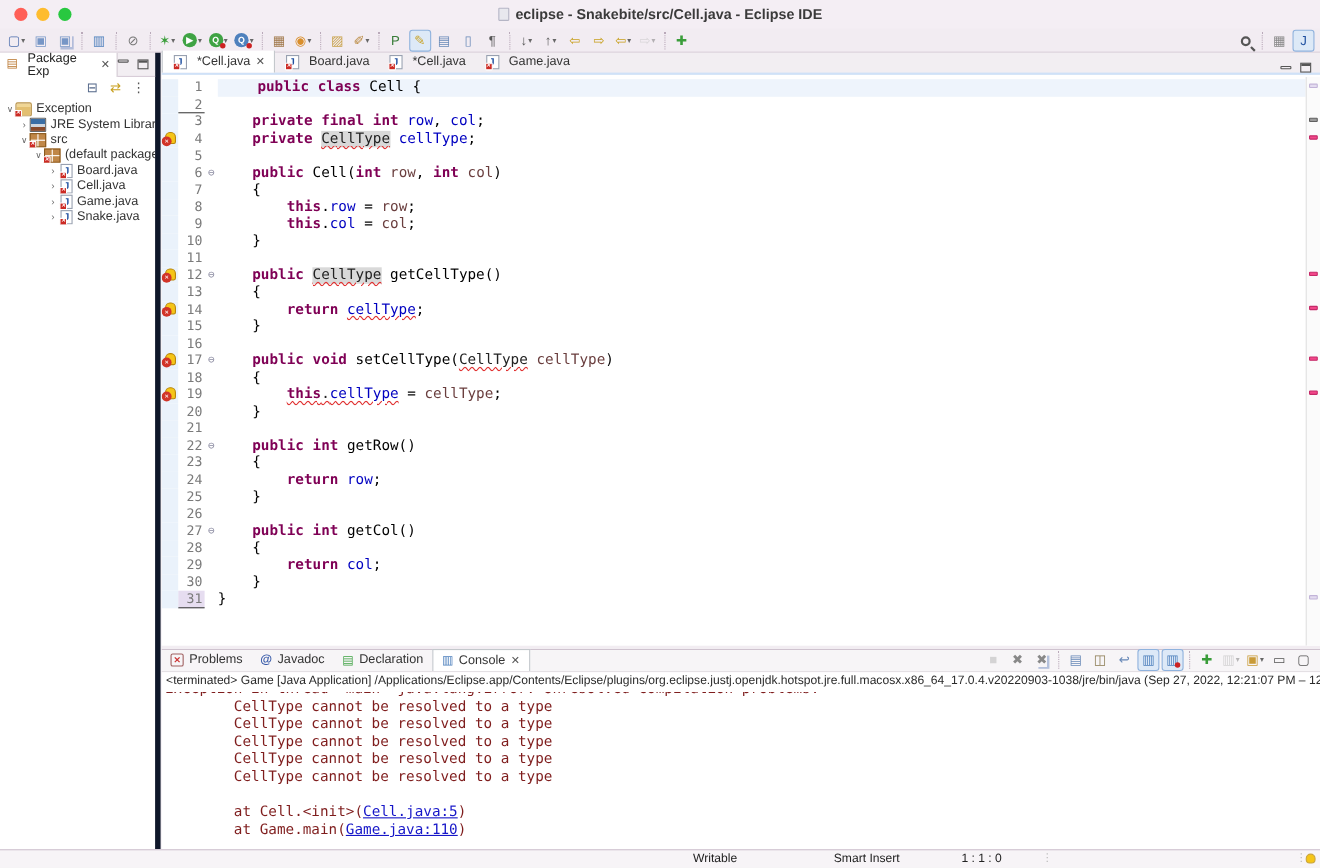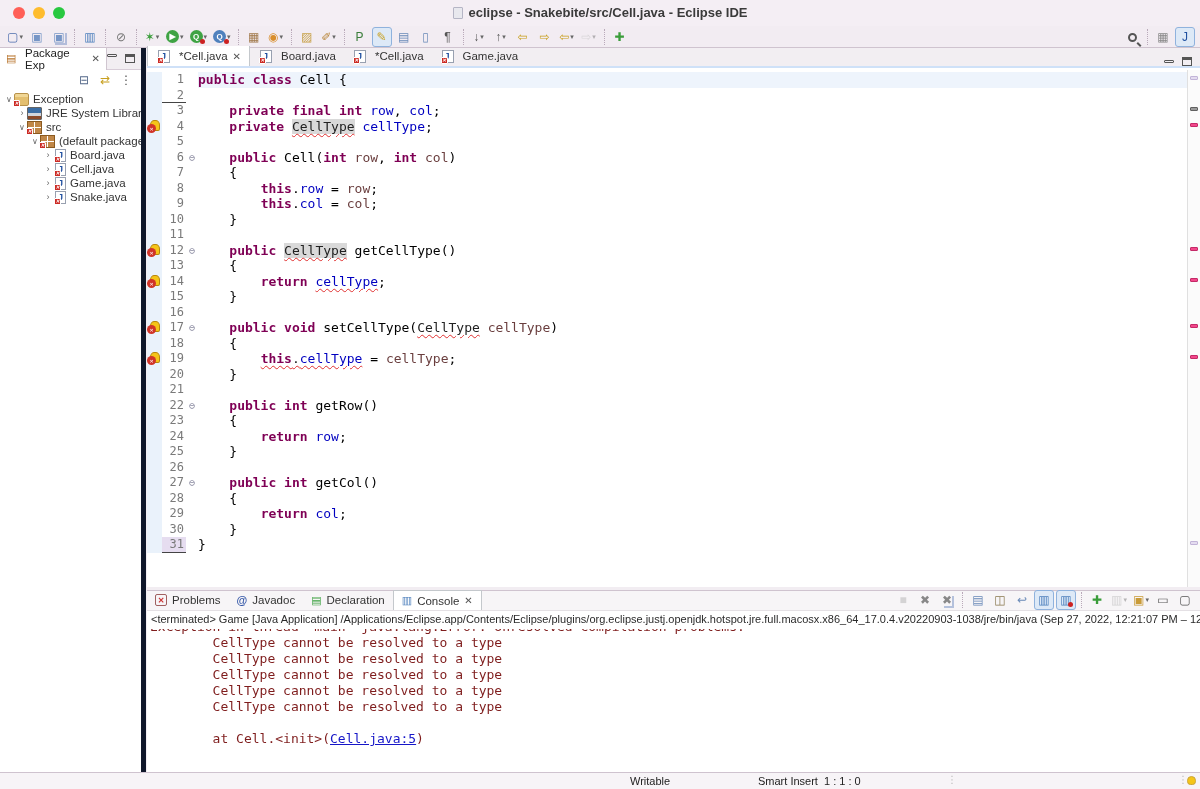--- a/index.html
+++ b/index.html
@@ -71,21 +71,21 @@
   .crow { display:flex; height:15.5px; align-items:center; }
   .g-ann { width:15px; flex:none; position:relative; height:15.5px; background:#eaf2fb; }
   .gerr { position:absolute; left:0px; top:1px; width:13px; height:13px; }
   .gerr::before { content:""; position:absolute; right:0; top:0; width:8px; height:9px; background:#f5c518; border:1px solid #b8860b; border-radius:45% 45% 20% 20%; }
   .gerr::after { content:"✕"; position:absolute; left:0; bottom:0; width:9px; height:9px; background:#d13428; border-radius:50%; color:#fff; font-size:6px; line-height:9px; text-align:center; font-weight:bold; }
   .g-num { width:24px; flex:none; text-align:right; padding-right:2px; font-size:12px; color:#7a7a7a; height:15.5px; line-height:15.5px; }
   .g-num.ul { border-bottom:1px solid #444; }
   .g-num.nbg { background:#e6ddf0; }
   .g-fold { width:12px; flex:none; color:#8a8aa0; font-size:10px; text-align:center; }
   .g-code { white-space:pre; font-size:13px; line-height:15.5px; flex:1; height:15.5px; }
-  .g-code.hl { background:#eef4fc; }
+  .g-code.hl { background:#eef4fc;padding-left:36px; }
   .c-k { color:#7f0055; font-weight:bold; }
   .c-f { color:#0000c0; }
   .c-p { color:#6a3e3e; }
   .c-d { color:#000; }
   .c-sq { text-decoration:underline; text-decoration-style:wavy; text-decoration-color:#e03030; text-decoration-thickness:1px; text-underline-offset:2px; }
   .c-occ { background:#d9d9d9; }
 
   
   #bottom { position:absolute; top:590px; left:147px; right:0; bottom:17px; background:#fff; border-top:1px solid #cfc3cf; }
   #btabbar { height:20px; background:#f7f5f7; display:flex; align-items:flex-end; border-bottom:1px solid #e4e0e4; }
@@ -630,25 +630,26 @@
     <div id="bheader">&lt;terminated&gt; Game [Java Application] /Applications/Eclipse.app/Contents/Eclipse/plugins/org.eclipse.justj.openjdk.hotspot.jre.full.macosx.x86_64_17.0.4.v20220903-1038/jre/bin/java  (Sep 27, 2022, 12:21:07 PM – 12:21:11 PM) [pid: 7353]</div>
     <div id="console">
         <div class="con-row clip"><span class="c-e">Exception in thread "main" java.lang.Error: Unresolved compilation problems: </span></div>
         <div class="con-row"><span class="c-e">        CellType cannot be resolved to a type</span></div>
         <div class="con-row"><span class="c-e">        CellType cannot be resolved to a type</span></div>
         <div class="con-row"><span class="c-e">        CellType cannot be resolved to a type</span></div>
         <div class="con-row"><span class="c-e">        CellType cannot be resolved to a type</span></div>
         <div class="con-row"><span class="c-e">        CellType cannot be resolved to a type</span></div>
         <div class="con-row"></div>
         <div class="con-row"><span class="c-e">        at Cell.&lt;init&gt;(</span><span class="c-l">Cell.java:5</span><span class="c-e">)</span></div>
+        <div class="con-row"><span class="c-e">        at Game.main(</span><span class="c-l">Game.java:110</span><span class="c-e">)</span></div>
       </div>
   </div>
 
   <div id="statusbar">
     <span class="st" style="left:630px">Writable</span>
     <span class="st" style="left:758px">Smart Insert</span>
-    <span class="st" style="left:824px">1 : 1 : 0</span>
+    <span class="st" style="left:874px">1 : 1 : 0</span>
     <span class="stsep" style="left:947px">⋮</span>
     <span class="stsep" style="left:1178px">⋮</span>
     <span id="bulb"></span>
   </div>
 
 </div>
 
 </body></html>

